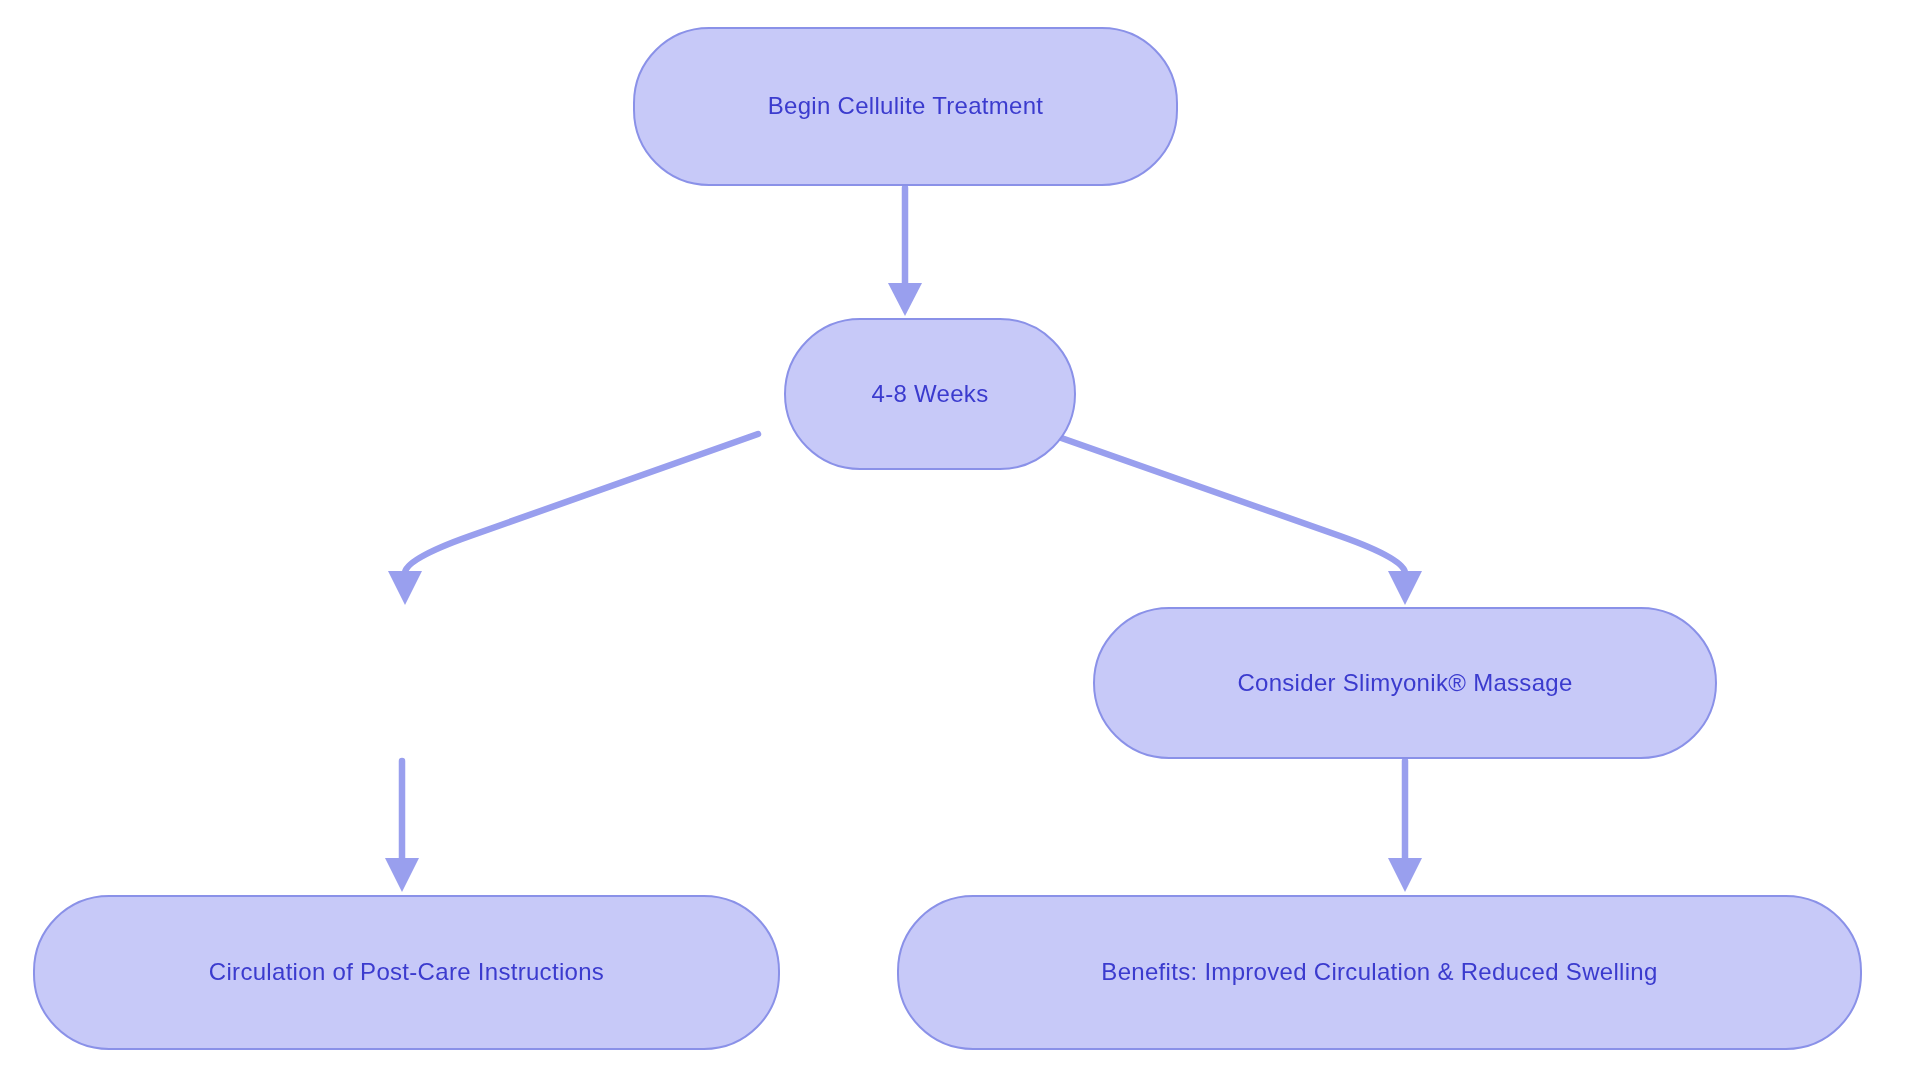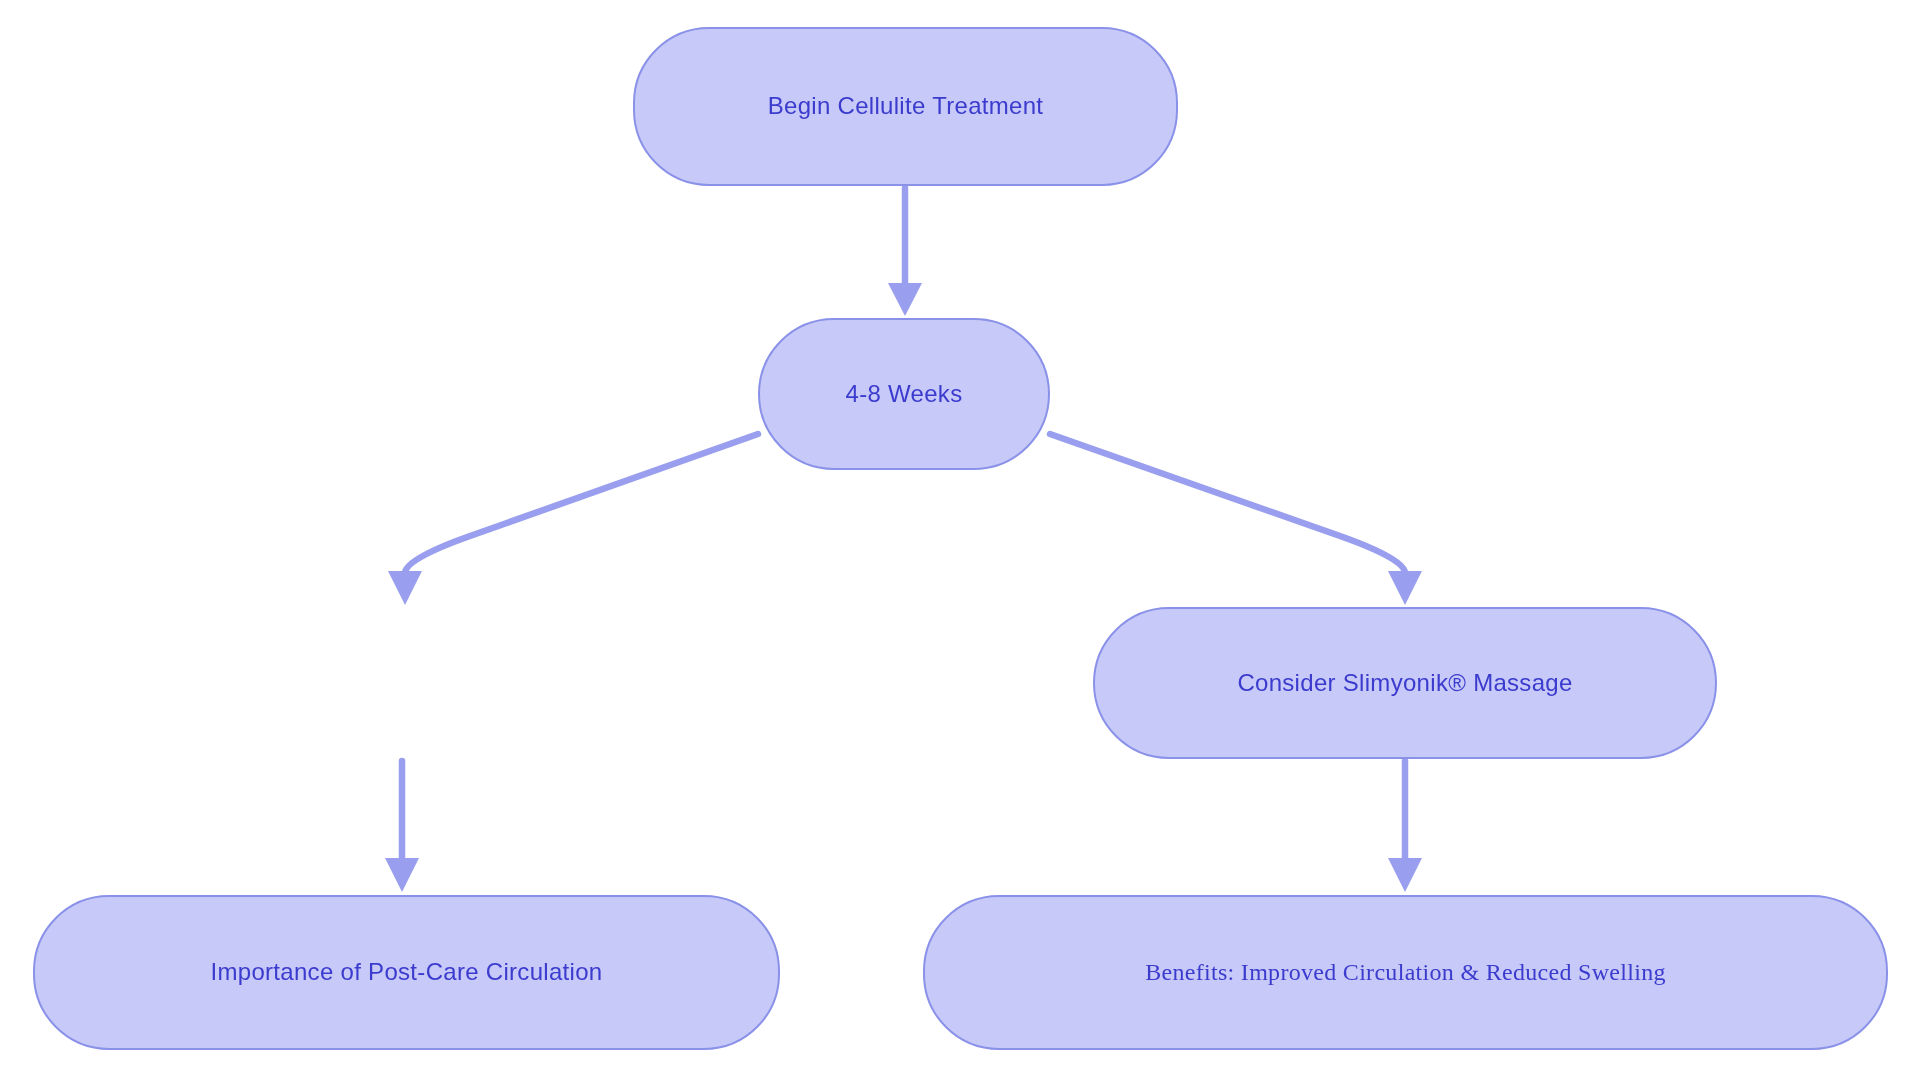--- a/index.html
+++ b/index.html
@@ -67,30 +67,30 @@
     <polygon points="385,858 419,858 402,892" fill="#999fee"></polygon>
 
     <path class="edge" d="M 1405 761 L 1405 859" stroke="#999fee"></path>
     <polygon points="1388,858 1422,858 1405,892" fill="#999fee"></polygon>
   </svg>
 
   <div class="node" style="left:633px; top:27px; width:545px; height:159px;">
     <span>Begin Cellulite Treatment</span>
   </div>
 
-  <div class="node" style="left:758px; top:318px; width:292px; height:152px;">
+  <div class="node" style="left:784px; top:318px; width:292px; height:152px;">
     <span>4-8 Weeks</span>
   </div>
 
 
   <div class="node" style="left:1093px; top:607px; width:624px; height:152px;text-align:right;">
     <span>Consider Slimyonik® Massage</span>
   </div>
 
   <div class="node" style="left:33px; top:895px; width:747px; height:155px;">
-    <span>Importance of Post-Care Circulation</span>
+    <span>Circulation of Post-Care Instructions</span>
   </div>
 
-  <div class="node" style="left:923px; top:895px; width:965px; height:155px;font-family:Liberation Serif, serif;">
+  <div class="node" style="left:897px; top:895px; width:965px; height:155px;">
     <span>Benefits: Improved Circulation &amp; Reduced Swelling</span>
   </div>
 
 </div>
 
 </body></html>

